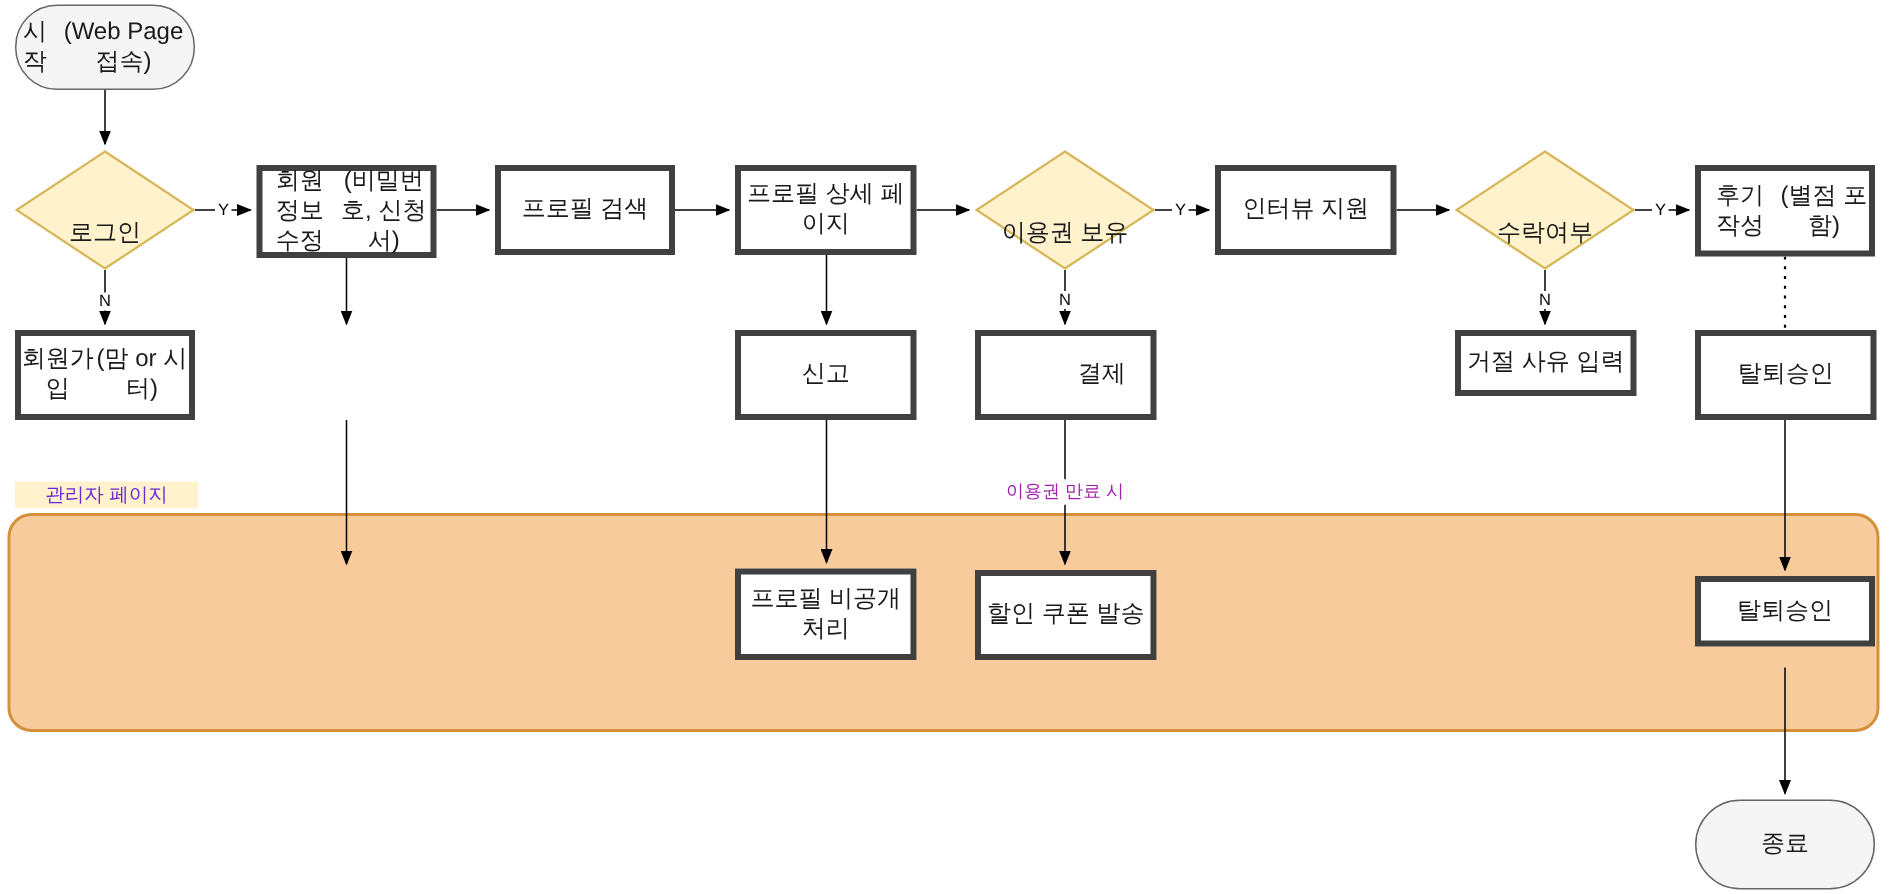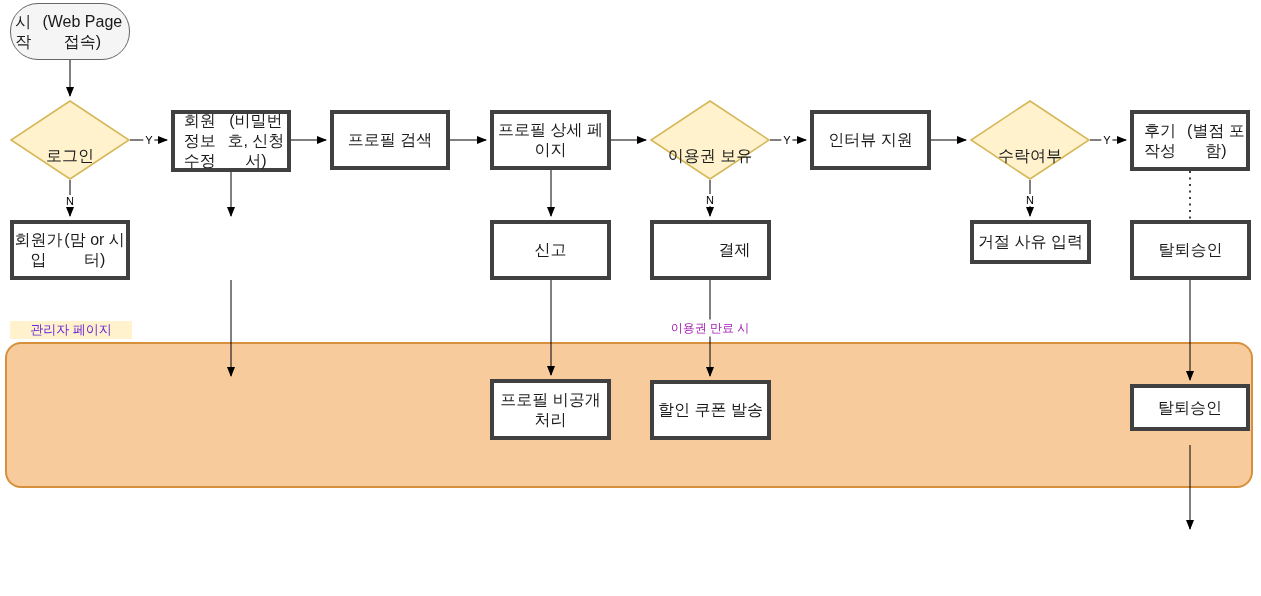--- a/index.html
+++ b/index.html
@@ -74,20 +74,23 @@
   <div class="edge-label" style="left:1107px;top:140px;">Y</div>
   <div class="edge-label" style="left:70px;top:201px;">N</div>
   <div class="edge-label" style="left:710px;top:200px;">N</div>
   <div class="edge-label" style="left:1030px;top:200px;">N</div>
   <div class="edge-label kor" style="left:710px;top:328px;">이용권 만료 시</div>
 
   <div class="node terminal" style="left:10px;top:3px;width:120px;height:57px;border-radius:28px;">
     <span>시작</span>
     <span>(Web Page 접속)</span>
   </div>
+  <div class="node terminal" style="left:1130px;top:533px;width:120px;height:60px;border-radius:30px;">
+    <span>종료</span>
+  </div>
 
   <div class="node diamond" style="left:10px;top:100px;width:120px;height:80px;">
     <svg width="120" height="80">
       <polygon points="60,1 119,40 60,79 1,40" fill="#fff2cc" stroke="#d6b656" stroke-width="1.5"></polygon>
     </svg>
     <span class="dlabel">로그인</span>
   </div>
   <div class="node diamond" style="left:650px;top:100px;width:120px;height:80px;">
     <svg width="120" height="80">
       <polygon points="60,1 119,40 60,79 1,40" fill="#fff2cc" stroke="#d6b656" stroke-width="1.5"></polygon>

